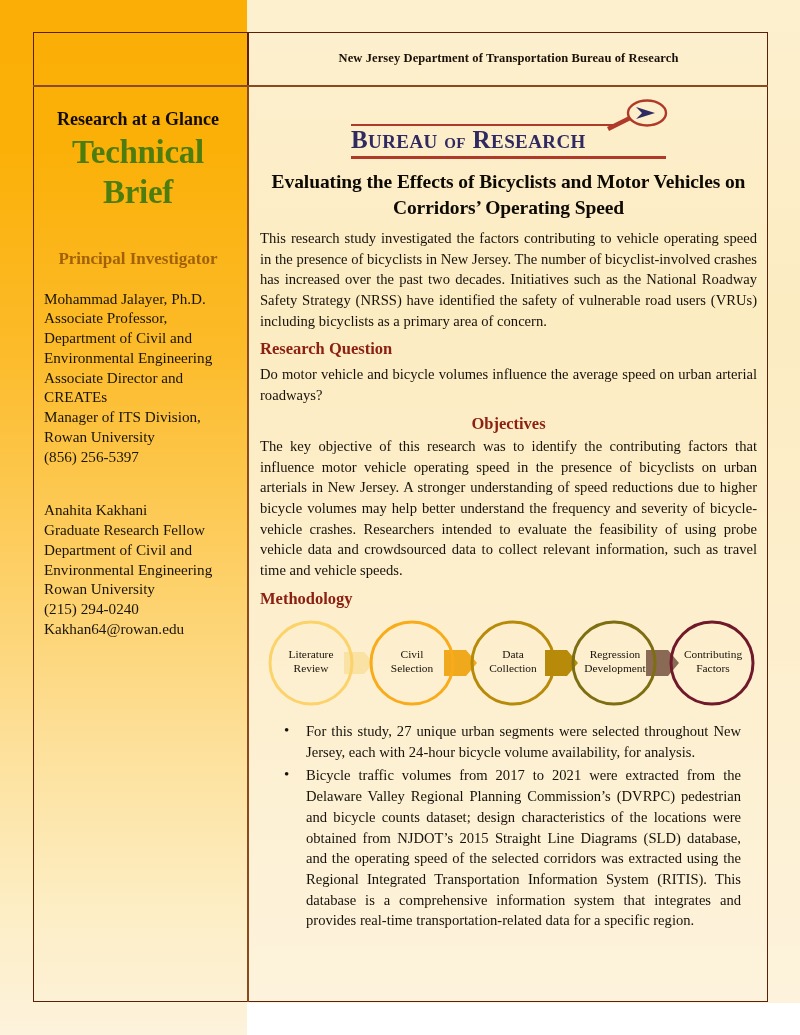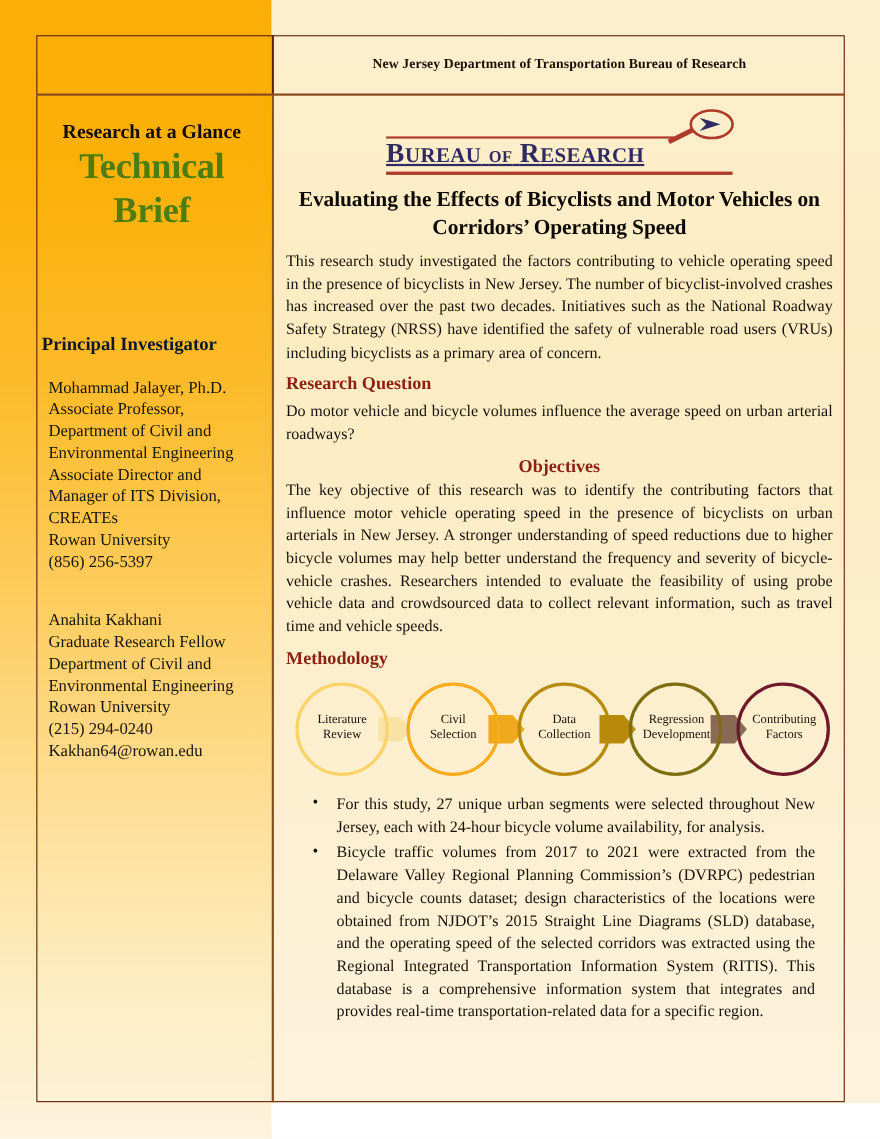--- a/index.html
+++ b/index.html
@@ -127,25 +127,25 @@
   }
   .tb-line {
     text-align: center;
     font-size: 33px;
     font-weight: bold;
     color: #4d7c0f;
     line-height: 1.22;
     letter-spacing: -.3px;
   }
   .pi-heading {
-    margin-top: 90px;
-    text-align: left;
+    margin-top: 36px;
+    text-align: center;
     font-size: 17px;
     font-weight: bold;
-    color: #0f172a;
+    color: #a16207;
   }
   .person {
     margin-top: 20px;
     padding-left: 6px;
     font-size: 15.2px;
     line-height: 1.30;
     color: #1a140a;
   }
   .person.second { margin-top: 34px; }
   .person div { white-space: nowrap; }
@@ -183,21 +183,20 @@
     position: absolute;
     left: 0; top: 26px;
     width: 315px;
     font-family: "Liberation Serif", "DejaVu Serif", serif;
     font-size: 25px;
     font-weight: bold;
     color: #2f2a62;
     letter-spacing: .4px;
     line-height: 1;
     white-space: nowrap;
-    text-decoration: underline;
   }
   .logo-text .sc { font-size: 19px; }
   .logo-text .of { font-size: 15px; }
   .logo-mark {
     position: absolute;
     right: -2px; top: -2px;
     width: 62px; height: 34px;
   }
 
   
@@ -288,22 +287,22 @@
     <div class="tb-line">Brief</div>
 
     <div class="pi-heading">Principal Investigator</div>
 
     <div class="person">
       <div>Mohammad Jalayer, Ph.D.</div>
       <div>Associate Professor,</div>
       <div>Department of Civil and</div>
       <div>Environmental Engineering</div>
       <div>Associate Director and</div>
+      <div>CREATEs</div>
       <div>Manager of ITS Division,</div>
-      <div>CREATEs</div>
       <div>Rowan University</div>
       <div>(856) 256-5397</div>
     </div>
 
     <div class="person second">
       <div>Anahita Kakhani</div>
       <div>Graduate Research Fellow</div>
       <div>Department of Civil and</div>
       <div>Environmental Engineering</div>
       <div>Rowan University</div>

